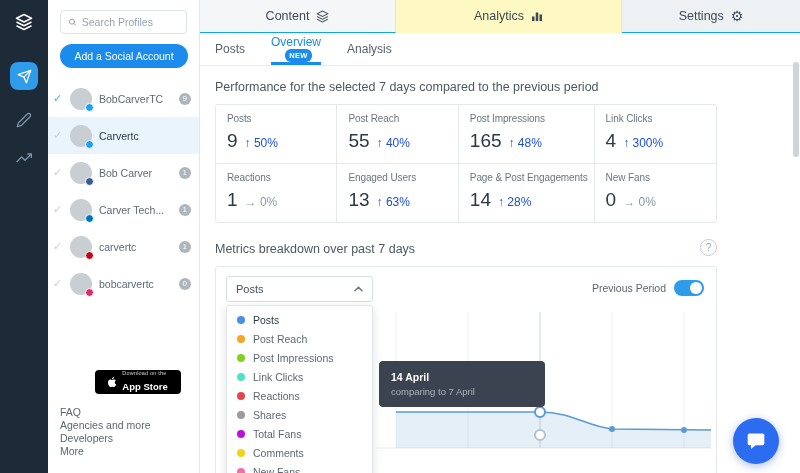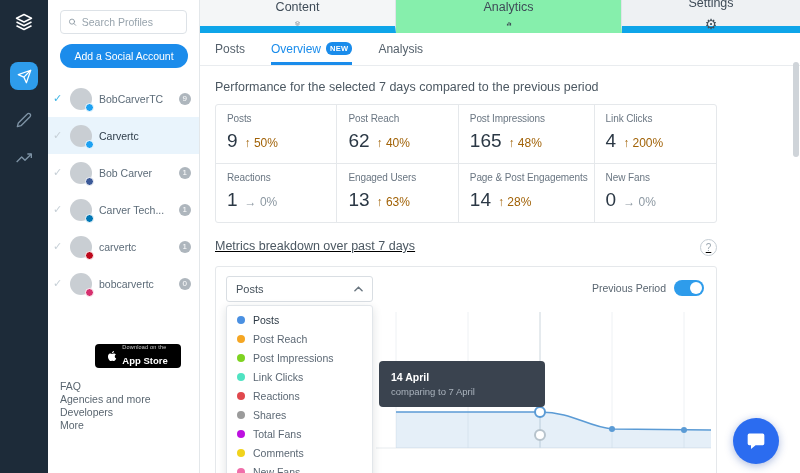--- a/index.html
+++ b/index.html
@@ -24,55 +24,55 @@
   .profile { height:37px; display:flex; align-items:center; padding:0 8px 0 5px; cursor:pointer; }
   .profile.selected { background:#e9f4fc; }
   .check { width:14px; color:#c6cfd6; font-size:11px; flex:none; }
   .profile.checked .check { color:#3cb4e5; }
   .avatar { width:22px; height:22px; border-radius:50%; background:#c9ced3; position:relative; margin:0 7px 0 3px; flex:none; }
   .net { position:absolute; right:-2px; bottom:-2px; width:9px; height:9px; border-radius:50%; border:1.5px solid #fff; }
   .pname { flex:1; font-size:10.5px; color:#5c6b78; white-space:nowrap; overflow:hidden; text-overflow:ellipsis; }
   .profile.selected .pname { color:#2e3c49; }
   .pbadge { background:#aeb6bd; color:#fff; font-size:8px; border-radius:7px; padding:1.5px 4px; min-width:7px; text-align:center; flex:none; }
   .pbadge:empty { display:none; }
-  .stores { margin-top:42px;padding-left:28px; }
+  .stores { margin-top:68px;padding-left:28px; }
   .store { width:86px; height:24px; background:#000; color:#fff; border-radius:4px; margin:0 auto 7px; display:flex; align-items:center; justify-content:center; gap:5px; cursor:pointer; }
   .store-text small { display:block; font-size:5.5px; color:#cfcfcf; letter-spacing:.2px; }
   .store-text b { font-size:9.5px; font-weight:bold; line-height:1; }
   .links { margin:12px 0 0 12px; }
   .slink { display:block; font-size:10.5px; color:#5a6670; line-height:13px; text-decoration:none; cursor:pointer; }
 
   
   .main { position:absolute; left:200px; top:0; right:0; height:100%; background:#fff; }
   .tabbar { display:flex; height:33px; }
-  .tab { display:flex; align-items:center; justify-content:center; gap:7px; font-size:12.5px; color:#3e4b57; background:#f4f6f7; border-bottom:7px solid #0ea5e9; border-right:1px solid #e0e4e8; cursor:pointer;flex-direction:column; }
+  .tab { display:flex; align-items:center; justify-content:center; gap:7px; font-size:12.5px; color:#3e4b57; background:#f4f6f7; border-bottom:1px solid #0ea5e9; border-right:1px solid #e0e4e8; cursor:pointer; }
   .tab-content { width:196px; }
   .tab-analytics { width:226px; }
   .tab-settings { flex:1; background:#eef1f3; border-right:none; }
-  .tab.active { background:#86efac; border-bottom-color:transparent; }
+  .tab.active { background:#fef9c3; border-bottom-color:transparent; }
   .gear { font-size:14px; color:#44505a; line-height:1; }
 
   .subtabs { display:flex; height:33px; border-bottom:1px solid #e9ecef; padding-left:15px; gap:26px; background:#fff; }
   .subtab { display:flex; align-items:center; font-size:12px; color:#55616c; border-bottom:3px solid transparent; padding-top:2px; cursor:pointer; }
-  .subtab.active { color:#1a8ceb; border-bottom-color:#1a8ceb; }
+  .subtab.active { color:#1a8ceb; border-bottom-color:#1a8ceb;flex-direction:column; }
   .new-badge { background:#1a8ceb; color:#fff; font-size:7.5px; font-weight:bold; padding:2px 4px; border-radius:6px; margin-left:5px; letter-spacing:.3px; }
 
   .content { padding:12px 0 0 15px; position:relative; height:calc(100% - 66px); overflow:hidden; }
   .section-title { font-size:12.5px; color:#4c5862; margin:2px 0 10px; font-weight:normal; }
 
   .metrics { width:502px; display:grid; grid-template-columns:repeat(4,1fr); border:1px solid #e5e8eb; border-radius:3px; }
   .metric { padding:8px 6px 11px 11px; border-right:1px solid #e5e8eb; }
   .metric:nth-child(4n) { border-right:none; }
   .metric:nth-child(-n+4) { border-bottom:1px solid #e5e8eb; }
   .metric-label { font-size:10px; color:#6a7682; margin-bottom:6px; white-space:nowrap; letter-spacing:-.1px; }
   .metric-value { font-size:19px; color:#2b3845; display:flex; align-items:baseline; gap:7px; }
-  .metric-change { font-size:12px; color:#a16207; }
+  .metric-change { font-size:12px; color:#1d4ed8; }
   .metric.flat .metric-change { color:#8b97a1; }
 
-  .breakdown-head { width:502px; display:flex; align-items:flex-start; justify-content:space-between; margin:16px 0 10px;text-decoration:underline; }
+  .breakdown-head { width:502px; display:flex; align-items:flex-end; justify-content:space-between; margin:16px 0 10px; }
   .help { width:17px; height:17px; border-radius:50%; border:1px solid #c5cdd4; color:#9aa6b0; font-size:10px; display:flex; align-items:center; justify-content:center; cursor:pointer; }
 
   .card { width:502px; height:240px; border:1px solid #e5e8eb; border-radius:3px; position:relative; }
   .dd { position:absolute; left:10px; top:9px; width:147px; height:26px; border:1px solid #d9dee3; border-radius:3px; display:flex; align-items:center; justify-content:space-between; padding:0 9px; font-size:11px; color:#46525c; background:#fff; cursor:pointer; z-index:4; }
   .pp { position:absolute; right:12px; top:13px; display:flex; gap:8px; align-items:center; font-size:10.5px; color:#5a6671; }
   .toggle { width:30px; height:16px; border-radius:8px; background:#2e9ceb; position:relative; cursor:pointer; }
   .knob { position:absolute; right:2px; top:2px; width:12px; height:12px; border-radius:50%; background:#fff; }
 
   .menu { position:absolute; left:10px; top:38px; width:147px; background:#fff; border:1px solid #e2e6ea; border-radius:3px; box-shadow:0 3px 10px rgba(30,40,50,.14); z-index:5; padding:4px 0; }
   .mitem { height:19px; display:flex; align-items:center; gap:8px; padding:0 10px; font-size:10.5px; color:#5c6874; cursor:pointer; }
@@ -246,36 +246,36 @@
       <div class="metric">
         <div class="metric-label">Posts</div>
         <div class="metric-value">
             <span>9</span>
             <span class="metric-change"><span>↑</span> <span>50%</span></span>
           </div>
       </div>
       <div class="metric">
         <div class="metric-label">Post Reach</div>
         <div class="metric-value">
-            <span>62</span>
+            <span>55</span>
             <span class="metric-change"><span>↑</span> <span>40%</span></span>
           </div>
       </div>
       <div class="metric">
         <div class="metric-label">Post Impressions</div>
         <div class="metric-value">
             <span>165</span>
             <span class="metric-change"><span>↑</span> <span>48%</span></span>
           </div>
       </div>
       <div class="metric">
         <div class="metric-label">Link Clicks</div>
         <div class="metric-value">
             <span>4</span>
-            <span class="metric-change"><span>↑</span> <span>200%</span></span>
+            <span class="metric-change"><span>↑</span> <span>300%</span></span>
           </div>
       </div>
       <div class="metric flat">
         <div class="metric-label">Reactions</div>
         <div class="metric-value">
             <span>1</span>
             <span class="metric-change"><span>→</span> <span>0%</span></span>
           </div>
       </div>
       <div class="metric">

